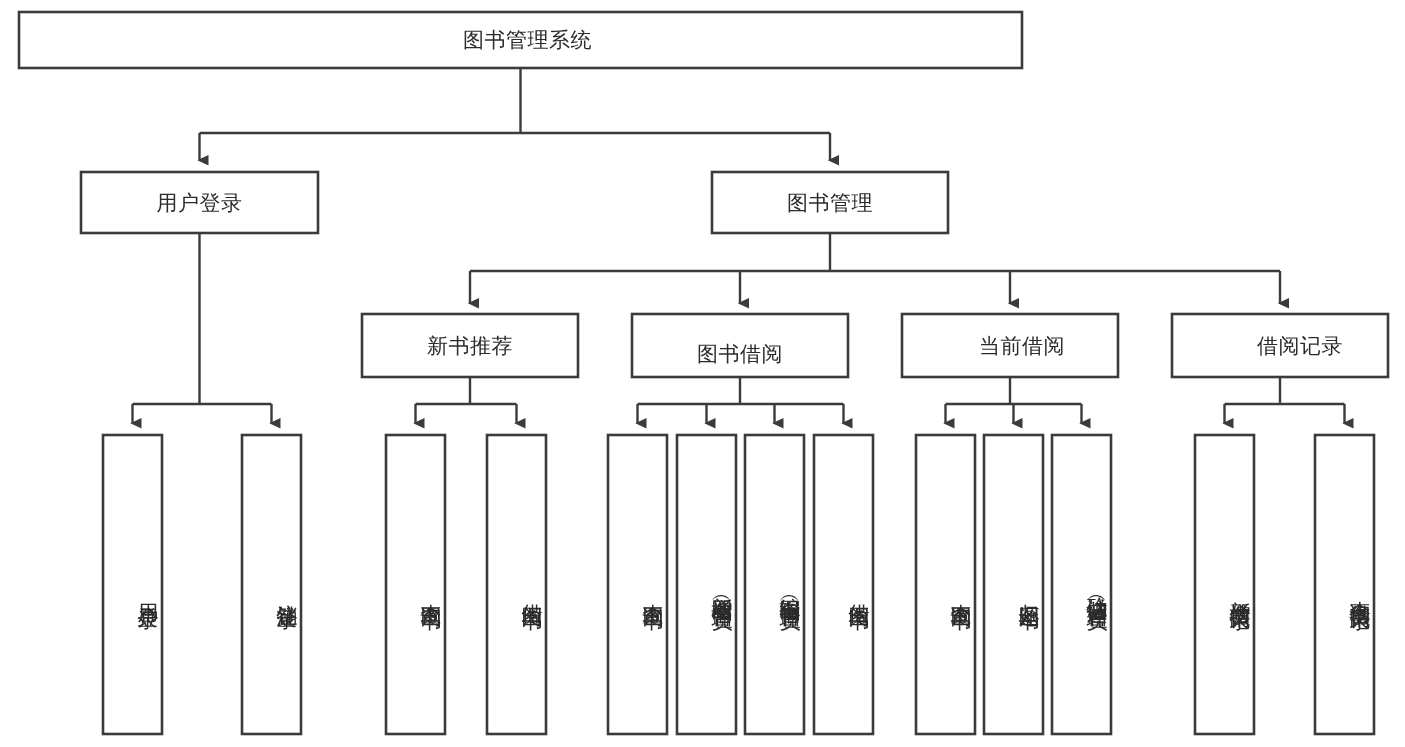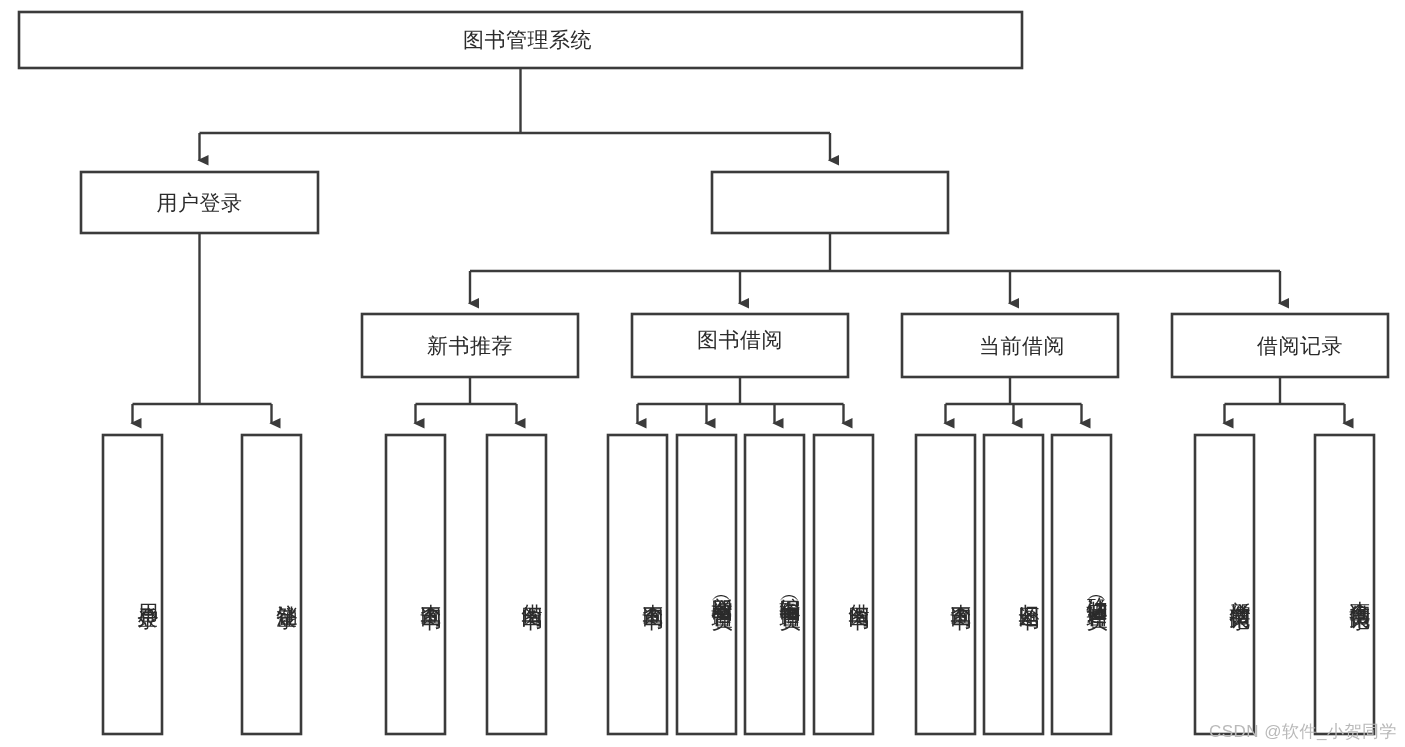--- a/index.html
+++ b/index.html
@@ -158,23 +158,24 @@
 
     <path class="connector" d="M1280,377 L1280,404"></path>
     <path class="connector" d="M1224.5,404 L1344.5,404"></path>
     <path class="connector" marker-end="url(#arrow)" d="M1224.5,404 L1224.5,423"></path>
     <path class="connector" marker-end="url(#arrow)" d="M1344.5,404 L1344.5,423"></path>
   </svg>
 
   <div class="node-label horizontal" style="left:26px; top:12px; width:1003px; height:56px;">图书管理系统</div>
 
   <div class="node-label horizontal" style="left:81px; top:172px; width:237px; height:61px;">用户登录</div>
+  <div class="node-label horizontal" style="left:712px; top:172px; width:236px; height:61px;">图书管理</div>
 
   <div class="node-label horizontal" style="left:362px; top:314px; width:216px; height:63px;">新书推荐</div>
-  <div class="node-label horizontal" style="left:632px; top:308px; width:216px; height:63px;border-radius:13px;">图书借阅</div>
+  <div class="node-label horizontal" style="left:632px; top:322px; width:216px; height:63px;border-radius:13px;">图书借阅</div>
   <div class="node-label horizontal" style="left:902px; top:314px; width:216px; height:63px;padding-left:24px;">当前借阅</div>
   <div class="node-label horizontal" style="left:1172px; top:314px; width:256px; height:63px;">借阅记录</div>
 
   <div class="node-label vertical" style="left:103px; top:488px; width:59px; height:200px;">用户登录</div>
   <div class="node-label vertical" style="left:242px; top:488px; width:59px; height:200px;">注销登录</div>
 
   <div class="node-label vertical" style="left:386px; top:488px; width:59px; height:200px;">查询图书</div>
   <div class="node-label vertical" style="left:487px; top:488px; width:59px; height:200px;">借阅图书</div>
 
   <div class="node-label vertical" style="left:608px; top:488px; width:59px; height:200px;">查询图书</div>
@@ -182,14 +183,13 @@
   <div class="node-label vertical tall" style="left:745px; top:441px; width:59px; height:290px;">编辑图书（管理员）</div>
   <div class="node-label vertical" style="left:814px; top:488px; width:59px; height:200px;">借阅图书</div>
 
   <div class="node-label vertical" style="left:916px; top:488px; width:59px; height:200px;">查询图书</div>
   <div class="node-label vertical" style="left:984px; top:488px; width:59px; height:200px;">归还图书</div>
   <div class="node-label vertical tall" style="left:1052px; top:441px; width:59px; height:290px;">确认归还（管理员）</div>
 
   <div class="node-label vertical" style="left:1195px; top:462px; width:59px; height:250px;">新增借阅记录</div>
   <div class="node-label vertical" style="left:1315px; top:462px; width:59px; height:250px;">查询借阅记录</div>
 
-  <div class="watermark">CSDN @软件_小贺同学</div>
 </div>
 
 </body></html>

